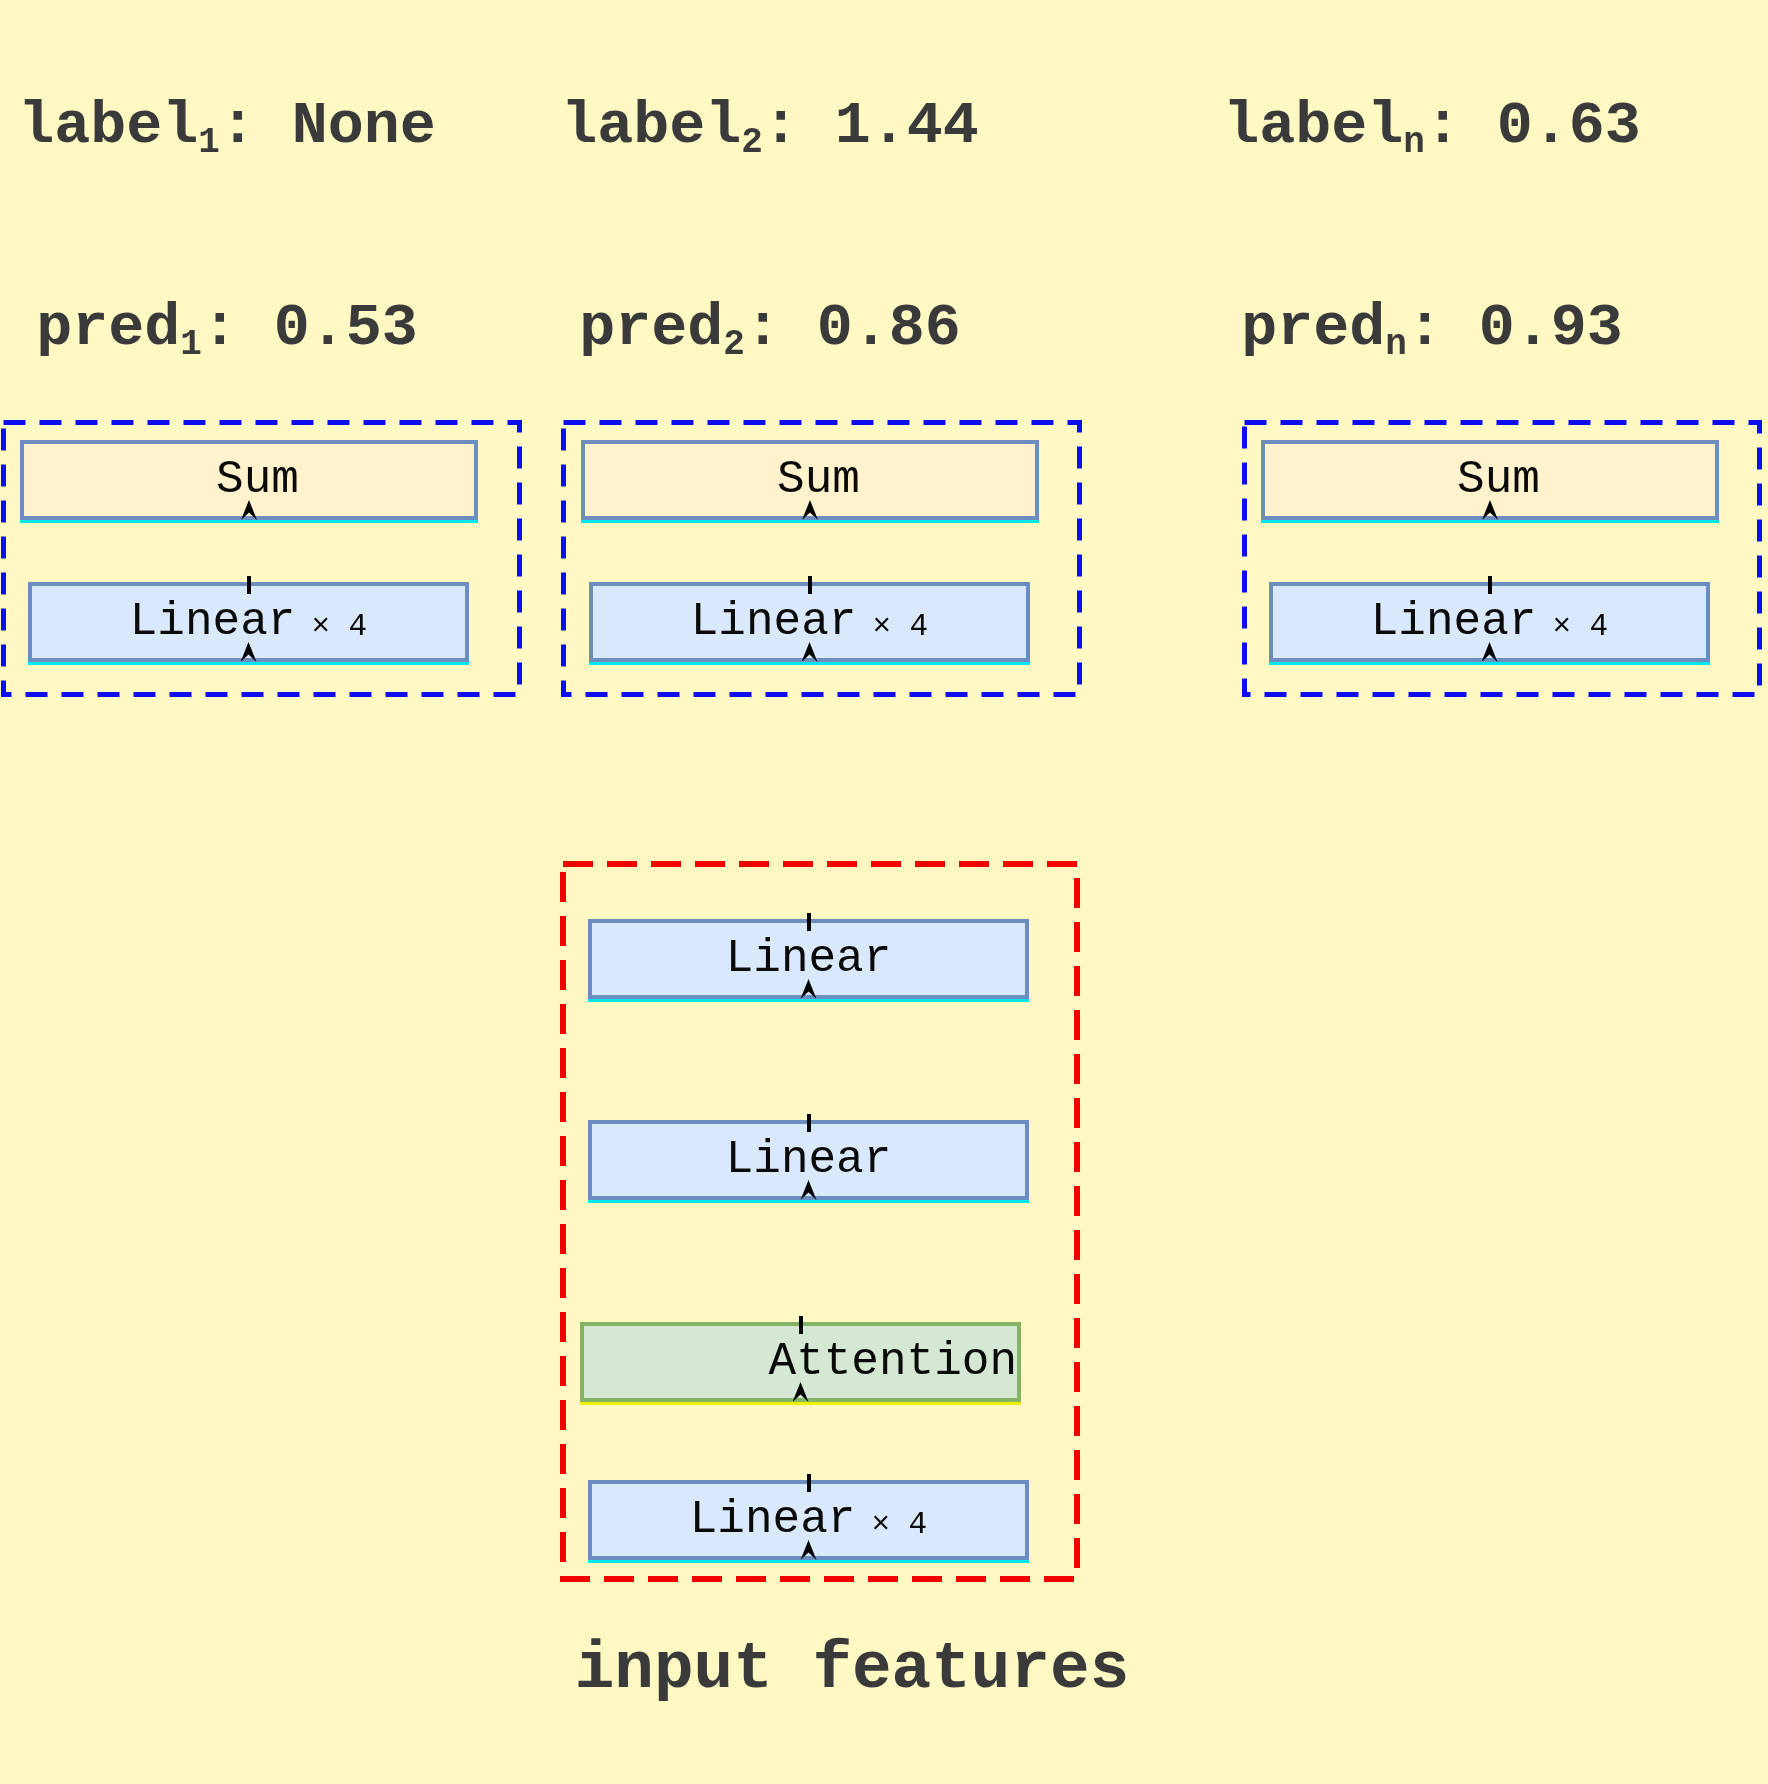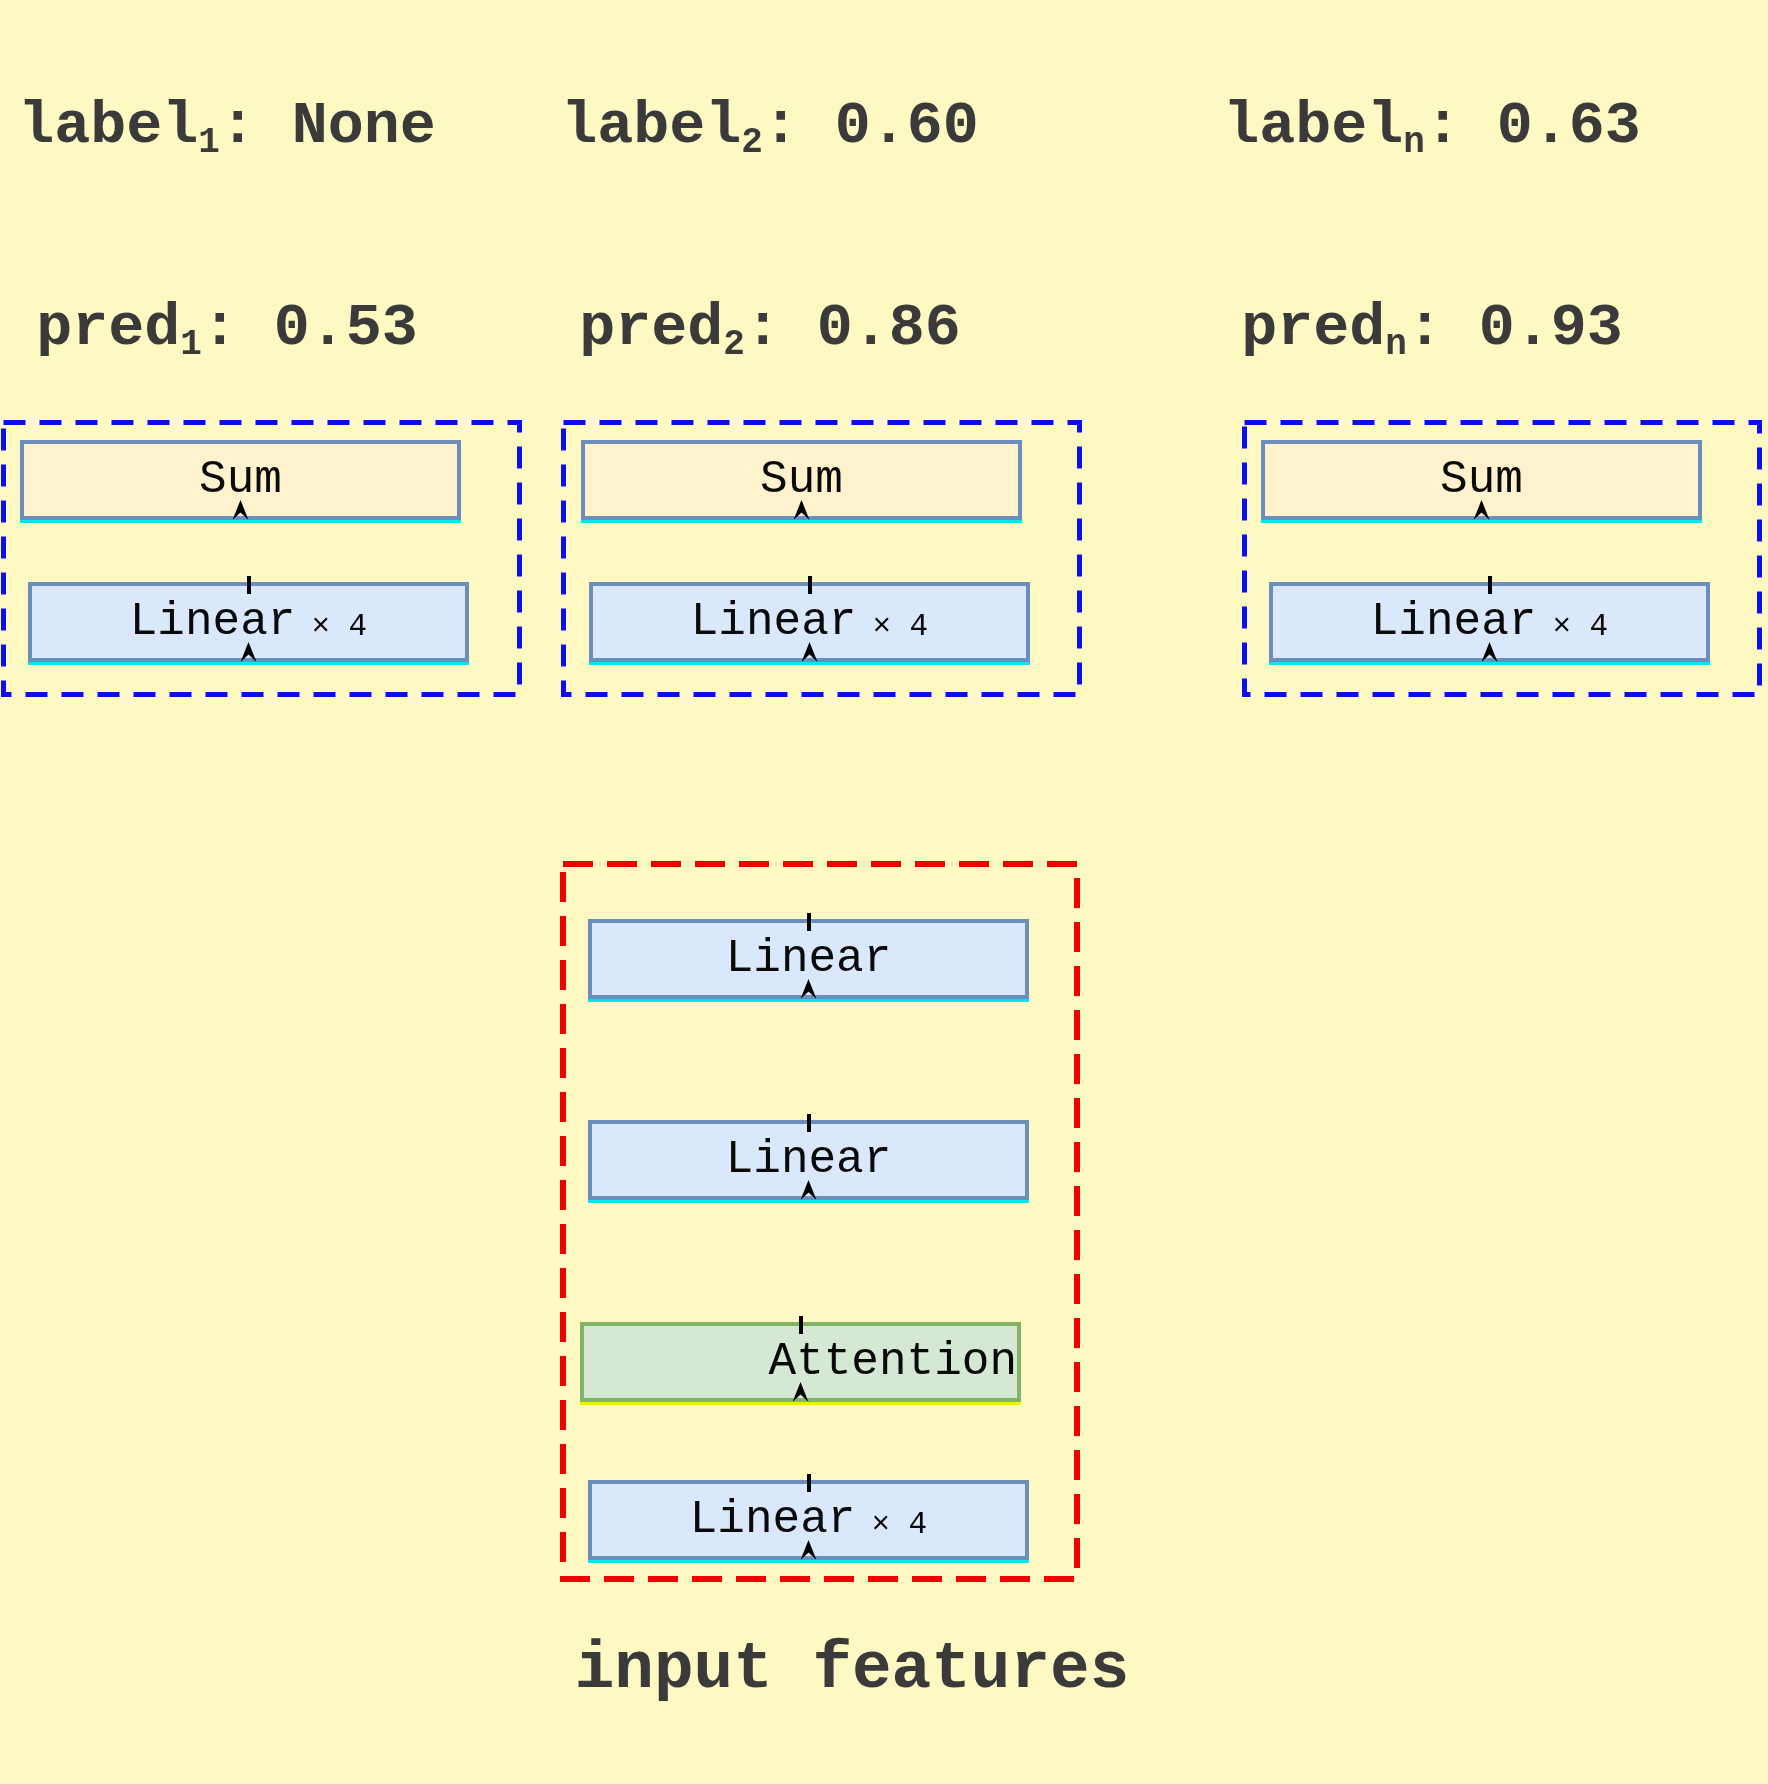--- a/index.html
+++ b/index.html
@@ -9,42 +9,42 @@
   .hdr{position:absolute;transform:translateX(-50%);color:#3a3a3a;font-weight:bold;
        font-size:60px;line-height:68px;white-space:nowrap;}
   .hdr sub{font-size:0.6em;vertical-align:-0.28em;}
   .sep{white-space:pre;}
   .caption{position:absolute;transform:translateX(-50%);color:#3a3a3a;font-weight:bold;
        font-size:66px;line-height:72px;white-space:nowrap;margin-left:24px;}
   
   .box{position:absolute;width:433px;height:72px;border:4px solid #6c8ebf;
        display:flex;align-items:center;justify-content:center;
        font-size:46px;color:#0a0a0a;white-space:nowrap;}
-  .box.cream{background:#fff2cc;box-shadow:0 3px 0 0 #00e6f0;}
+  .box.cream{background:#fff2cc;box-shadow:0 3px 0 0 #00e6f0;padding-left:17px;}
   .box.blue {background:#dae8fc;box-shadow:0 3px 0 0 #00e6f0;margin-left:8px;}
   .box.green{background:#d5e8d4;border-color:#82b366;box-shadow:0 3px 0 0 #eef200;justify-content:flex-end;}
   .mult{font-size:31px;margin-left:16px;transform:translateY(4px);}
   
   .arrowhead{position:absolute;left:50%;bottom:-4px;transform:translateX(-50%);
        width:16px;height:20px;background:#000;
        clip-path:polygon(50% 0,100% 100%,50% 62%,0 100%);}
   .tick{position:absolute;left:50%;top:-10px;transform:translateX(-50%);
        width:4px;height:18px;background:#000;}
   .dashed{position:absolute;}
 </style>
 </head>
 <body>
 
 <div class="stage">
 
   <div class="hdr" style="left:227px;top:92px">
     <span>label</span><sub>1</sub><span class="sep">: </span><span>None</span>
   </div>
   <div class="hdr" style="left:770px;top:92px">
-    <span>label</span><sub>2</sub><span class="sep">: </span><span>0.60</span>
+    <span>label</span><sub>2</sub><span class="sep">: </span><span>1.44</span>
   </div>
   <div class="hdr" style="left:1432px;top:92px">
     <span>label</span><sub>n</sub><span class="sep">: </span><span>0.63</span>
   </div>
 
   <div class="hdr" style="left:227px;top:294px">
     <span>pred</span><sub>1</sub><span class="sep">: </span><span>0.53</span>
   </div>
   <div class="hdr" style="left:770px;top:294px">
     <span>pred</span><sub>2</sub><span class="sep">: </span><span>0.86</span>

